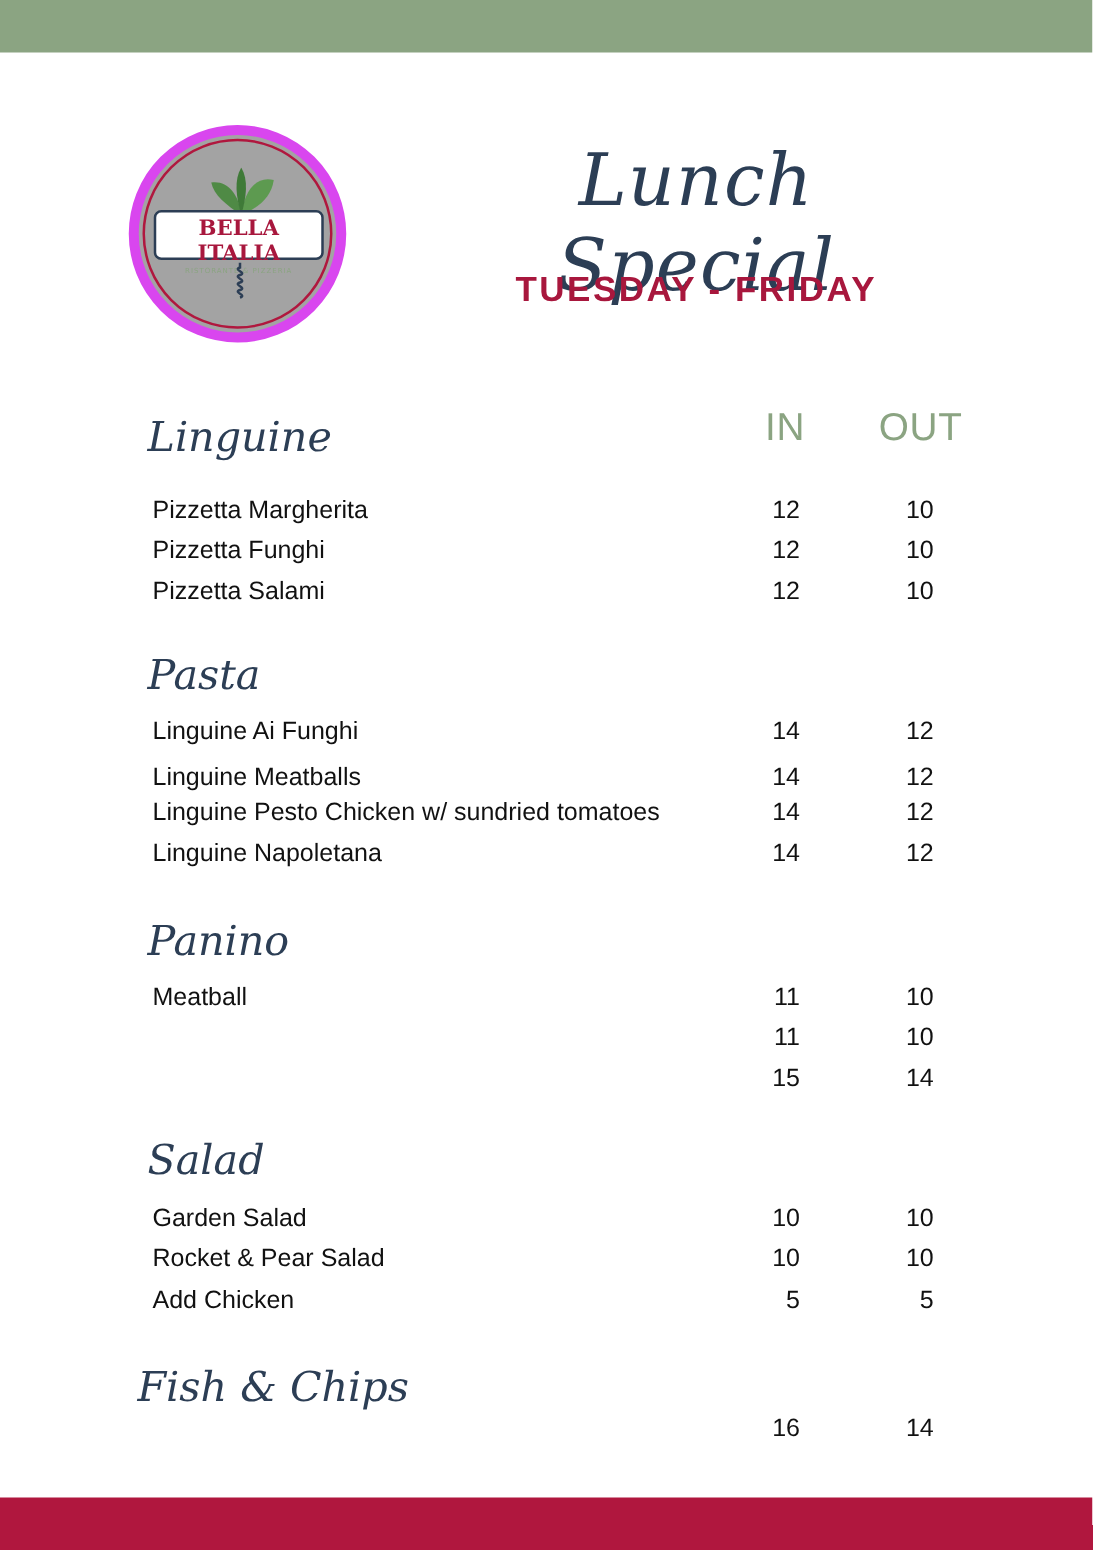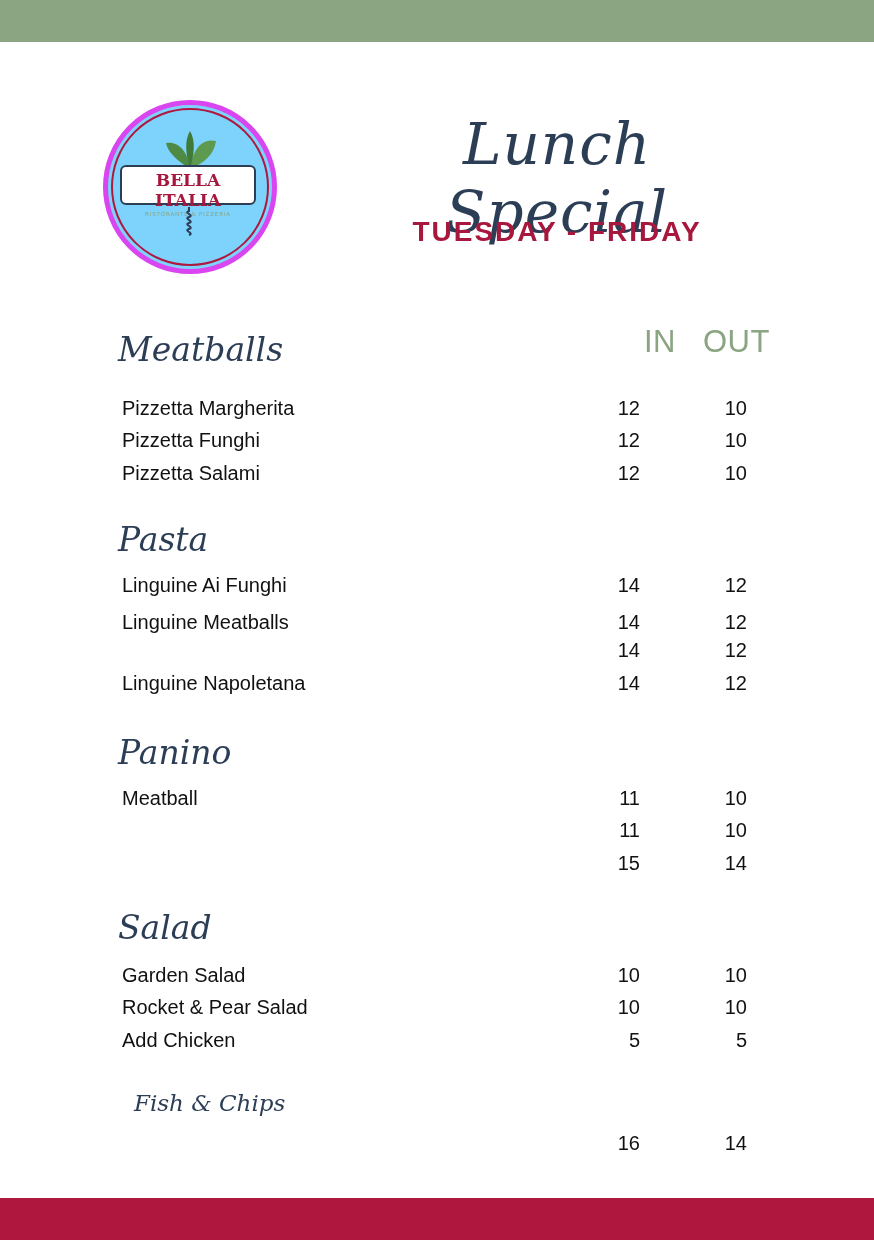--- a/index.html
+++ b/index.html
@@ -3,55 +3,55 @@
   <meta charset="utf-8">
   <style>
     * { margin: 0; padding: 0; box-sizing: border-box; }
     html, body { width: 874px; height: 1240px; background: #ffffff; overflow: hidden; }
     body { position: relative; font-family: "DejaVu Sans", sans-serif; color: #111; }
 
     .top-band { position: absolute; left: 0; top: 0; width: 874px; height: 42px; background: #8ba482; }
     .bottom-band { position: absolute; left: 0; top: 1198px; width: 874px; height: 42px; background: #b0173e; }
 
     .logo { position: absolute; left: 103px; top: 100px; width: 174px; height: 174px; border-radius: 50%;
-            border: 5px solid #d946ef; background: #7dd3fc; }
+            border: 8px solid #d946ef; background: #a3a3a3; }
     .logo-inner { position: absolute; left: 3px; top: 3px; right: 3px; bottom: 3px; border-radius: 50%;
             border: 2px solid #b0173e; }
     .logo-leaf { position: absolute; left: 52px; top: 26px; width: 60px; height: 40px; }
     .logo-plate { position: absolute; left: 12px; top: 60px; width: 136px; height: 40px; border: 2px solid #2c3e55;
             border-radius: 6px 6px 6px 6px; background: #fff; text-align: center; }
     .logo-name { font-family: "DejaVu Serif", serif; font-weight: bold; font-size: 17px; color: #a8173d;
             letter-spacing: 0px; line-height: 20px; margin-top: 3px; display:block; }
     .logo-sub { font-family: "DejaVu Sans", sans-serif; font-size: 5.6px; color: #8ba482; letter-spacing: 0.8px;
             line-height: 8px; display:block; }
     .logo-screw { position: absolute; left: 73px; top: 102px; width: 16px; height: 30px; }
 
     .title { position: absolute; left: 352px; top: 110px; width: 410px; text-align: center;
             font-family: "DejaVu Serif", serif; font-style: italic; font-size: 58px; color: #2c3e55;
             letter-spacing: 1px; font-weight: normal; }
     .subtitle { position: absolute; left: 352px; top: 216px; width: 410px; text-align: center;
             font-family: "Liberation Sans", sans-serif; font-weight: bold; font-size: 28px; color: #a8173d;
             letter-spacing: 2px; }
 
     .col-head { position: absolute; top: 324px; font-family: "Liberation Sans", sans-serif; font-size: 31px;
             color: #8ba482; letter-spacing: 0.5px; }
-    .col-in { left: 644px; }
+    .col-in { left: 612px; }
     .col-out { left: 703px; }
 
     .section-title { position: absolute; left: 118px; font-family: "DejaVu Serif", serif; font-style: italic;
             font-size: 33px; color: #2c3e55; }
 
     .row { position: absolute; left: 122px; width: 630px; height: 28px; font-family: "Liberation Sans", sans-serif;
             font-size: 20px; color: #111; }
     .row .name { position: absolute; left: 0; top: 0; white-space: nowrap; }
     .row .pin { position: absolute; left: 460px; width: 58px; text-align: right; top: 0; }
     .row .pout { position: absolute; left: 567px; width: 58px; text-align: right; top: 0; }
 
     .fish { position: absolute; left: 110px; top: 1090px; font-family: "DejaVu Serif", serif; font-style: italic;
-            font-size: 23px; color: #2c3e55; margin-left: 24px; }
+            font-size: 33px; color: #2c3e55; }
     .fish-prices { position: absolute; left: 122px; top: 1100px; width: 630px; height: 28px;
             font-family: "Liberation Sans", sans-serif; font-size: 20px; margin-top: 32px; }
     .fish-prices .pin { position: absolute; left: 460px; width: 58px; text-align: right; }
     .fish-prices .pout { position: absolute; left: 567px; width: 58px; text-align: right; }
   </style>
 </head>
 <body>
 
 <div class="top-band"></div>
 
@@ -70,21 +70,21 @@
     <path d="M8 0 L8 4 C2 6 14 8 8 10 C2 12 14 14 8 16 C2 18 14 20 8 22 C2 24 14 26 8 28" stroke="#2c3e55" stroke-width="2" fill="none"></path>
   </svg>
 </div>
 
 <div class="title">Lunch Special</div>
 <div class="subtitle">TUESDAY - FRIDAY</div>
 
 <div class="col-head col-in">IN</div>
 <div class="col-head col-out">OUT</div>
 
-<div class="section-title" style="top:330px;">Meatballs</div>
+<div class="section-title" style="top:330px;">Linguine</div>
 <div class="row" style="top:397px;">
   <span class="name">Pizzetta Margherita</span>
   <span class="pin">12</span>
   <span class="pout">10</span>
 </div>
 <div class="row" style="top:429px;">
   <span class="name">Pizzetta Funghi</span>
   <span class="pin">12</span>
   <span class="pout">10</span>
 </div>
@@ -99,20 +99,21 @@
   <span class="name">Linguine Ai Funghi</span>
   <span class="pin">14</span>
   <span class="pout">12</span>
 </div>
 <div class="row" style="top:611px;">
   <span class="name">Linguine Meatballs</span>
   <span class="pin">14</span>
   <span class="pout">12</span>
 </div>
 <div class="row" style="top:639px;">
+  <span class="name">Linguine Pesto Chicken w/ sundried tomatoes</span>
   <span class="pin">14</span>
   <span class="pout">12</span>
 </div>
 <div class="row" style="top:672px;">
   <span class="name">Linguine Napoletana</span>
   <span class="pin">14</span>
   <span class="pout">12</span>
 </div>
 
 <div class="section-title" style="top:733px;">Panino</div>

